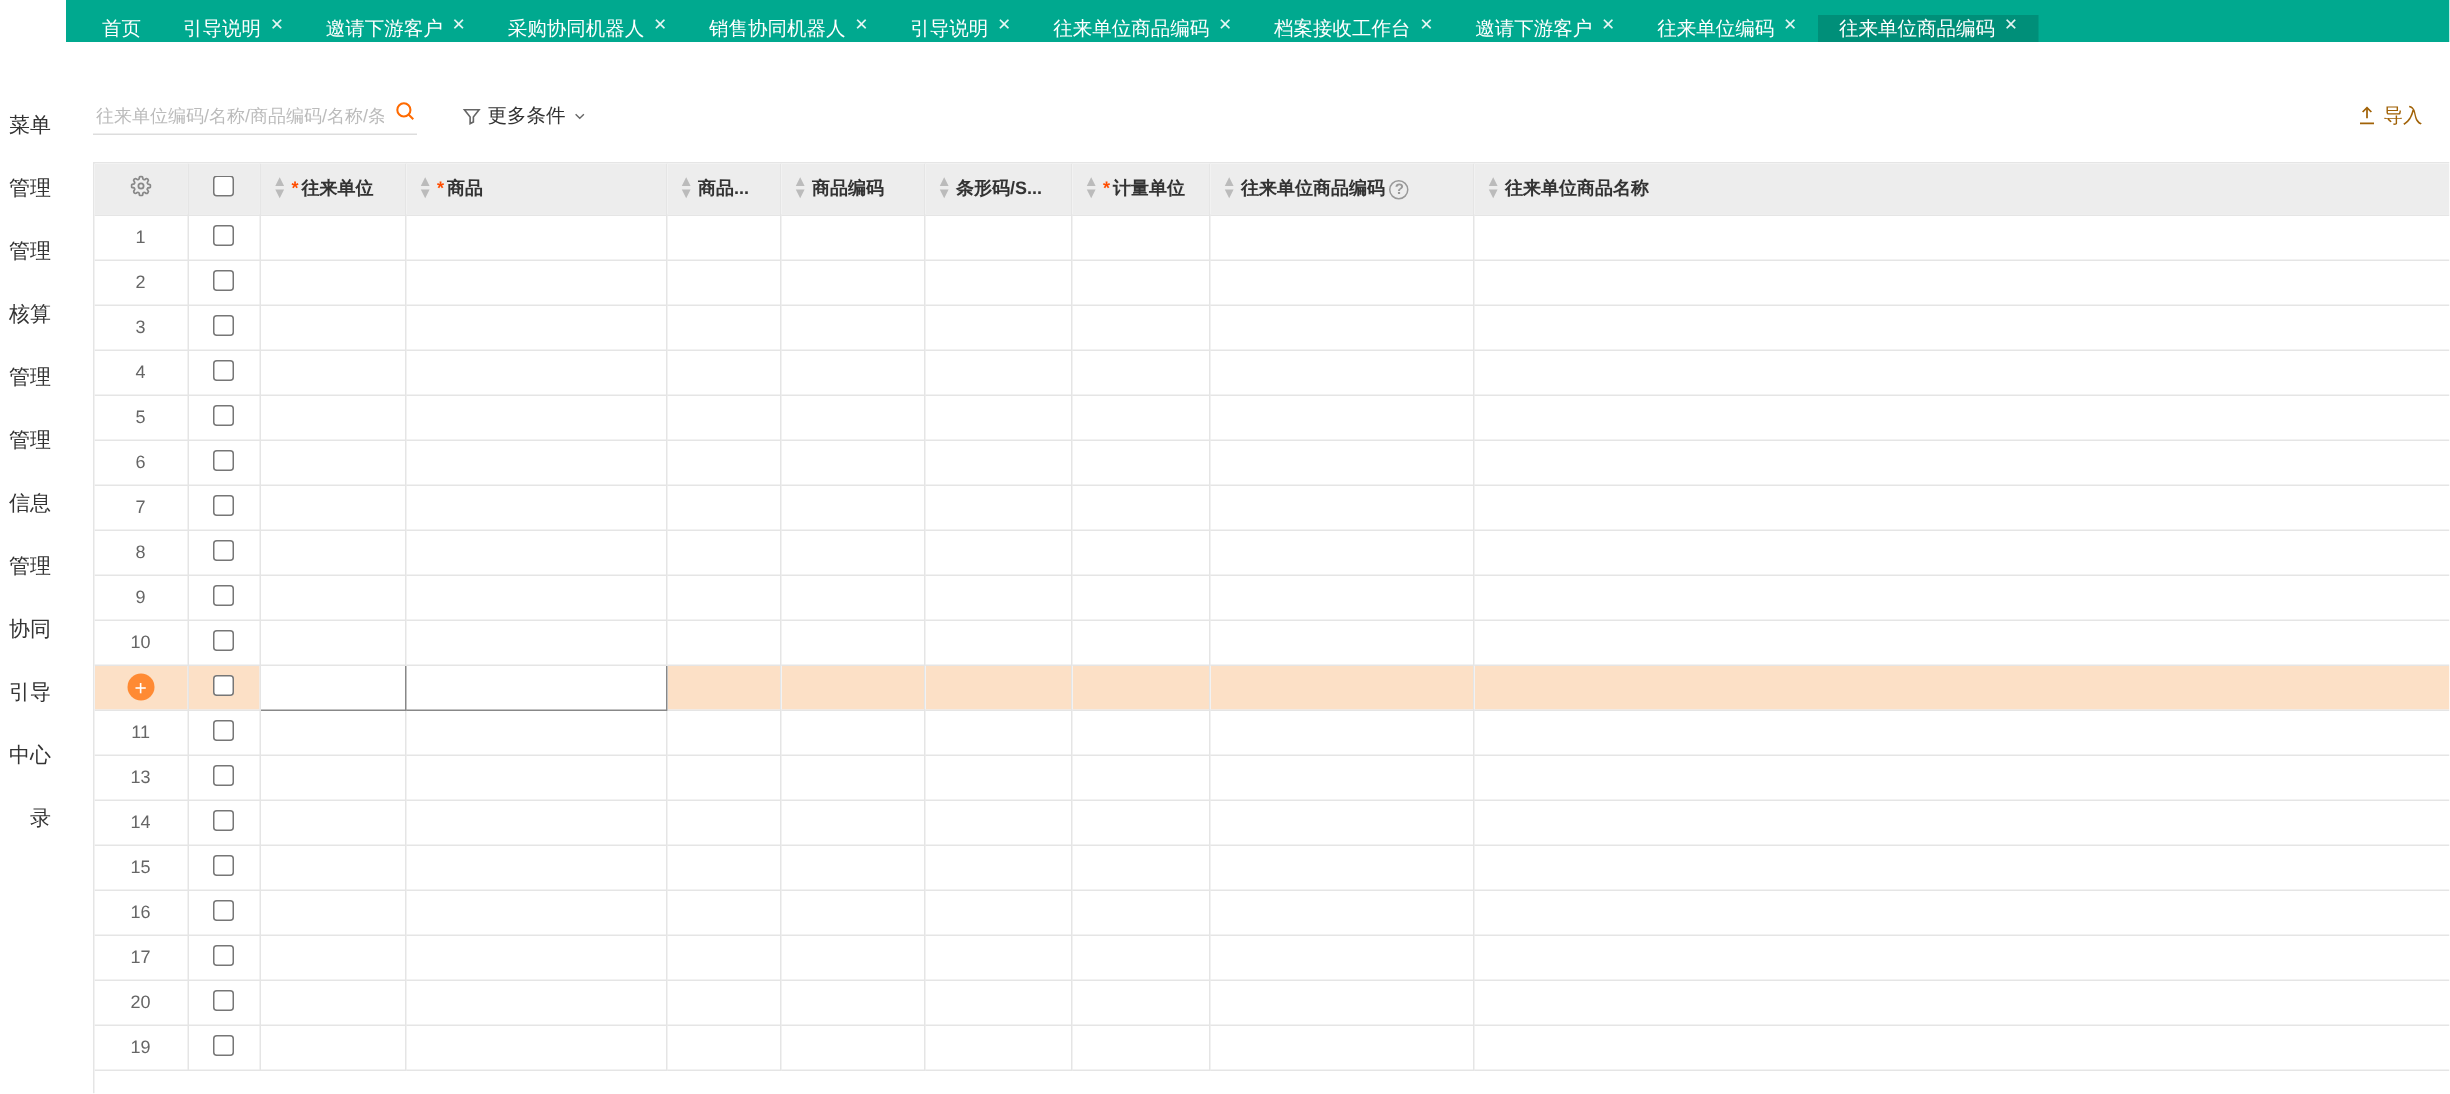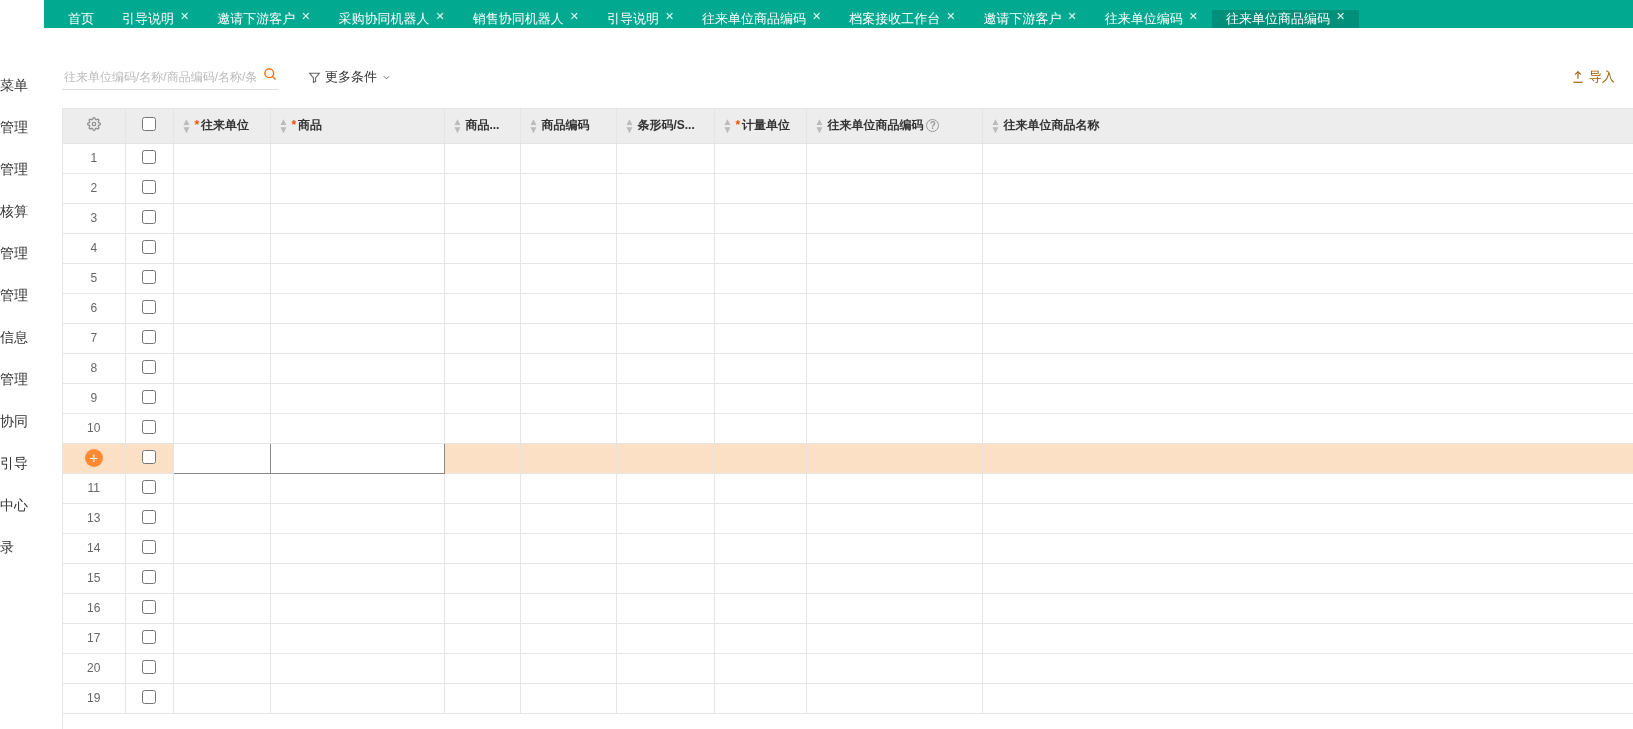--- a/index.html
+++ b/index.html
@@ -18,23 +18,24 @@
     min-width: 44px;
     background: #fff;
     padding-top: 64px;
     overflow: hidden;
   }
   .sidebar-item {
     height: 42px;
     line-height: 42px;
     font-size: 14px;
     color: #333;
-    text-align: left;
+    text-align: right;
     padding-right: 10px;
     white-space: nowrap;
+    font-family: Liberation Serif, serif;
   }
 
   
   .main { flex: 1; display: flex; flex-direction: column; min-width: 0; }
 
   
   .tabbar {
     height: 28px;
     background: #00a98f; 
     display: flex;

